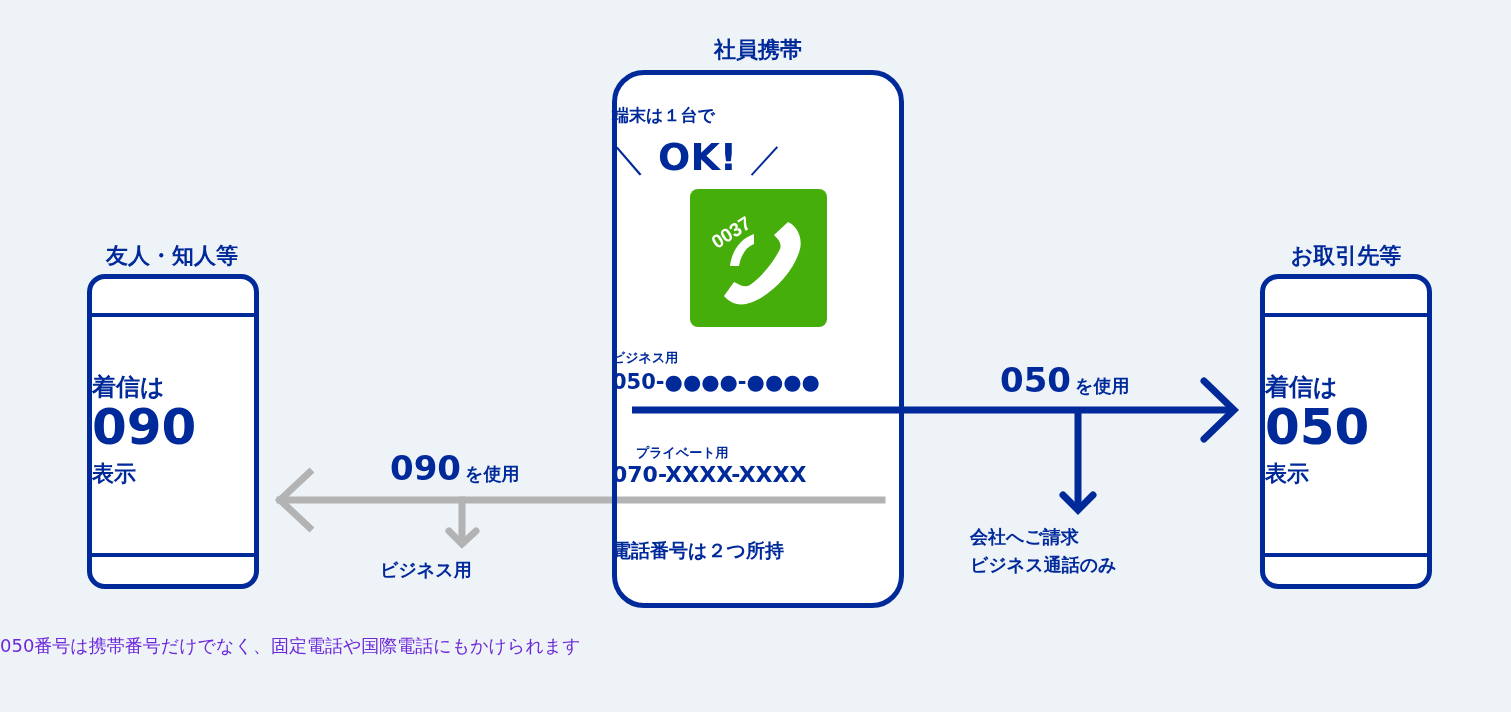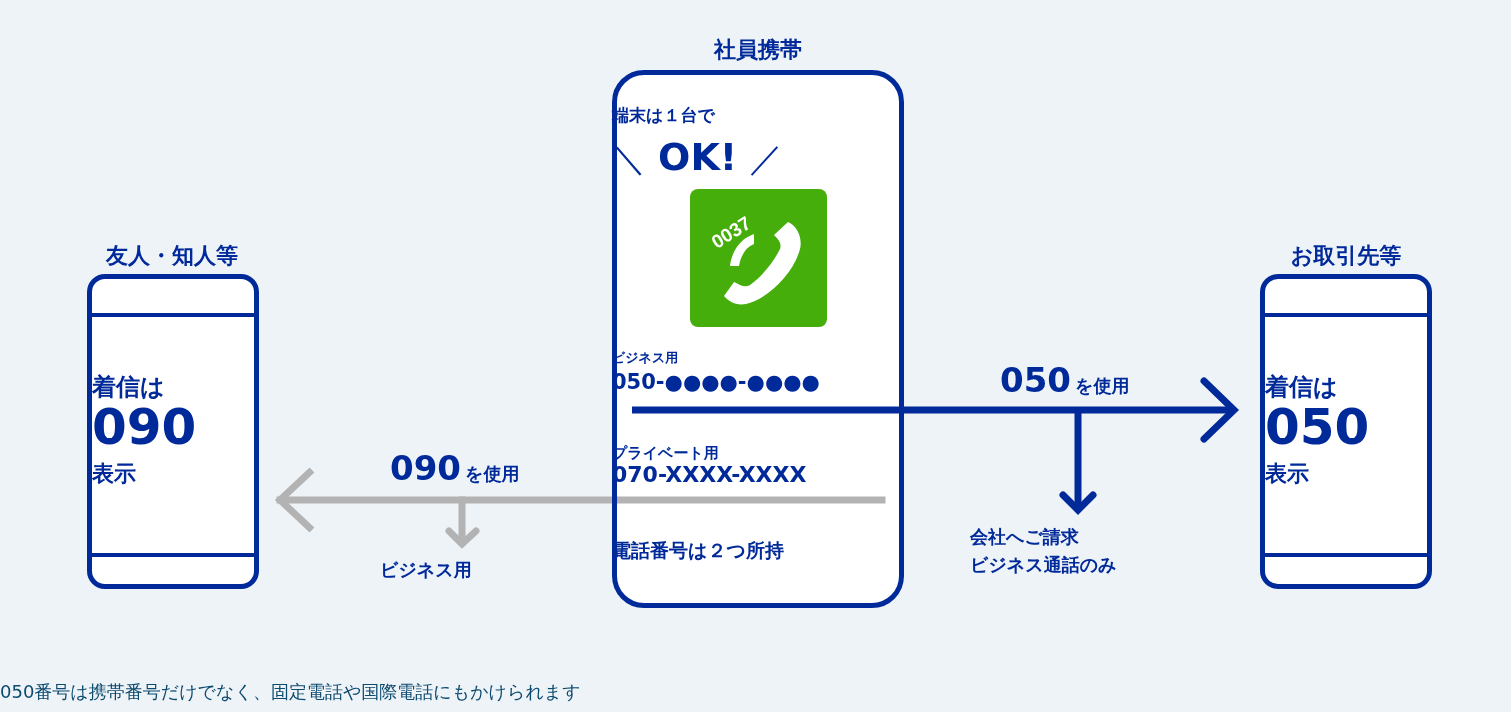--- a/index.html
+++ b/index.html
@@ -82,31 +82,31 @@
     <path d="M98,33 C106,36 113,48 110,60 C104,84 78,110 56,115 C46,117 38,112 34,107 L44,93 C50,96 55,99 60,96 C72,88 84,72 90,60 C92,54 88,50 84,46 Z" fill="#fff"></path>
 
     <path d="M40,77 C42,60 52,49 64,45 L64,55 C56,58 51,66 49,77 Z" fill="#fff"></path>
     <text x="18" y="50" fill="#fff" font-family="Liberation Sans, sans-serif" font-weight="bold" font-size="19" transform="rotate(-32 40 40)">0037</text>
   </svg>
 </div>
 
 <div class="lbl bold" style="left:612px; width:348px; top:349px; font-size:13px;">ビジネス用</div>
 <div class="lbl bold" style="left:612px; width:292px; top:370px; font-size:21px;">050-●●●●-●●●●</div>
 
-<div class="lbl bold" style="left:612px; width:292px; top:444px; font-size:15px;">プライベート用</div>
+<div class="lbl bold" style="left:612px; width:292px; top:444px; font-size:13px;padding-left:24px;">プライベート用</div>
 <div class="lbl bold" style="left:612px; width:292px; top:462px; font-size:22px;">070-XXXX-XXXX</div>
 
 <div class="lbl bold" style="left:612px; width:292px; top:538px; font-size:19px;">電話番号は２つ所持</div>
 
 <div class="lbl" style="left:390px; top:448px;">
   <span class="bold" style="font-size:34px;">090</span><span class="bold" style="font-size:18px; margin-left:4px;">を使用</span>
 </div>
 <div class="lbl bold" style="left:380px; width:164px; top:558px; font-size:18px;">ビジネス用</div>
 
 <div class="lbl" style="left:1000px; top:360px;">
   <span class="bold" style="font-size:34px;">050</span><span class="bold" style="font-size:18px; margin-left:4px;">を使用</span>
 </div>
 <div class="lbl bold" style="left:970px; width:216px; top:523px; font-size:18px; line-height:28px;">
   <div>会社へご請求</div>
   <div>ビジネス通話のみ</div>
 </div>
 
-<div class="lbl" style="left:0; width:1511px; top:680px; font-size:18px; color:#0c4a6e;">050番号は携帯番号だけでなく、固定電話や国際電話にもかけられます</div>
+<div class="lbl" style="left:0; width:1511px; top:634px; font-size:18px; color:#6d28d9;">050番号は携帯番号だけでなく、固定電話や国際電話にもかけられます</div>
 
 </body></html>

